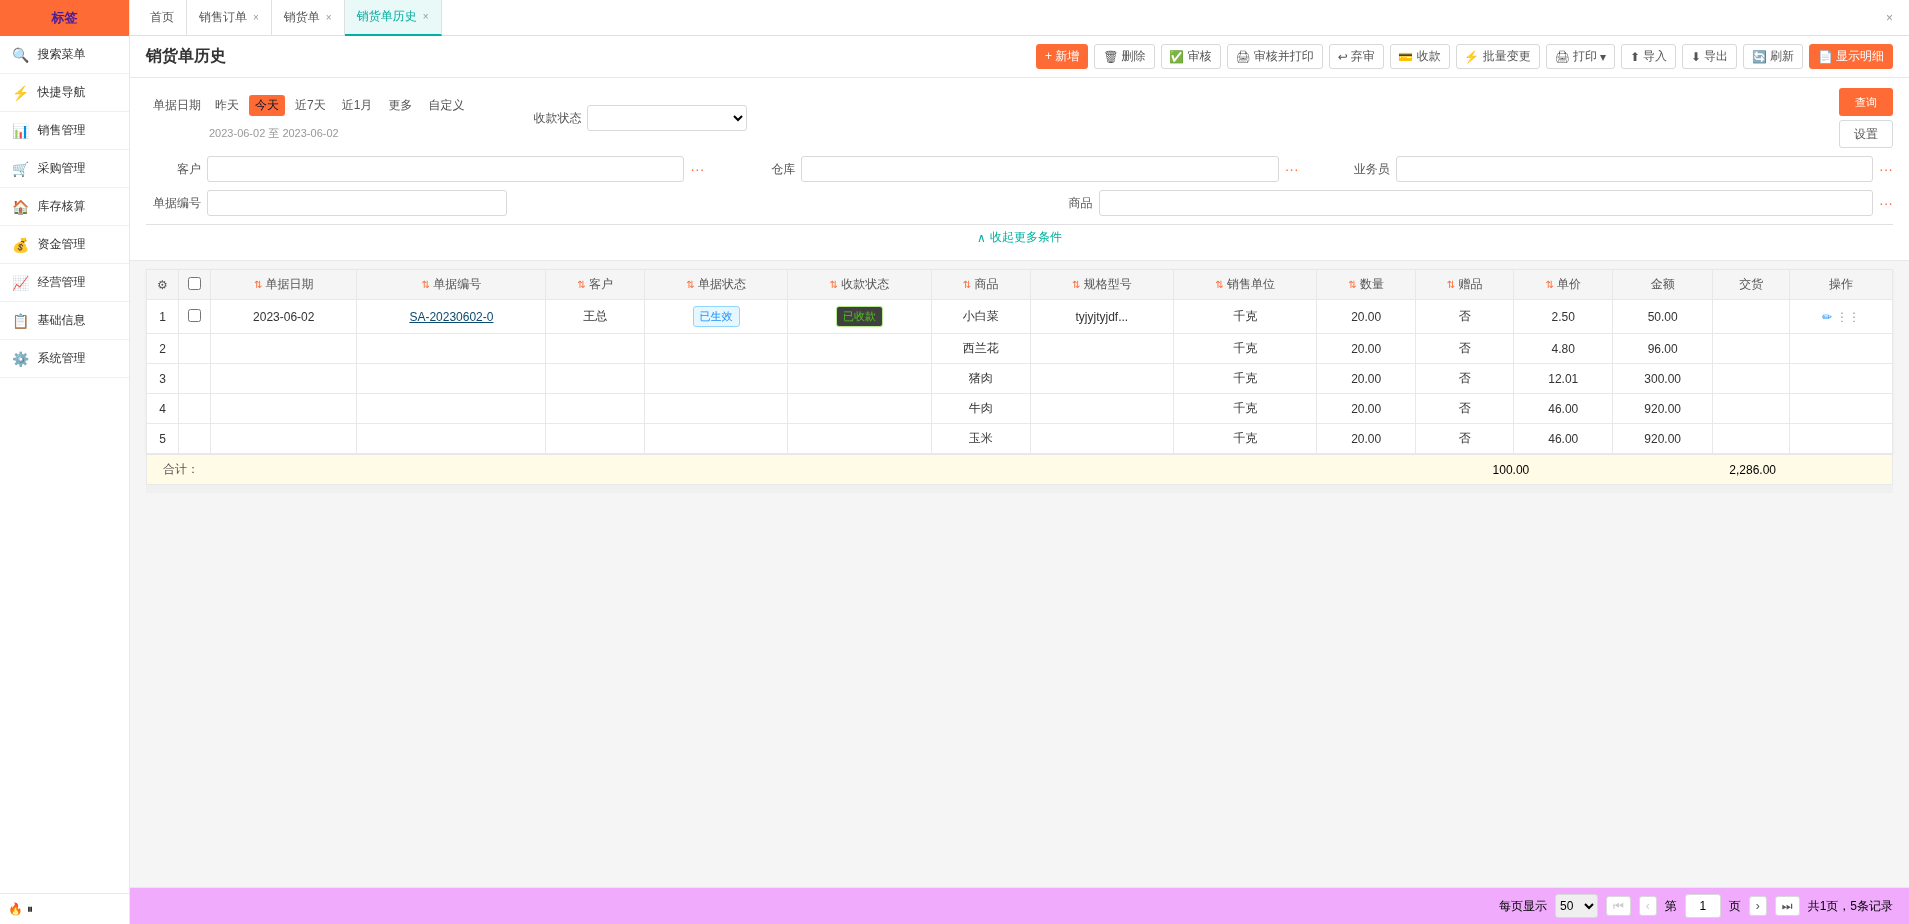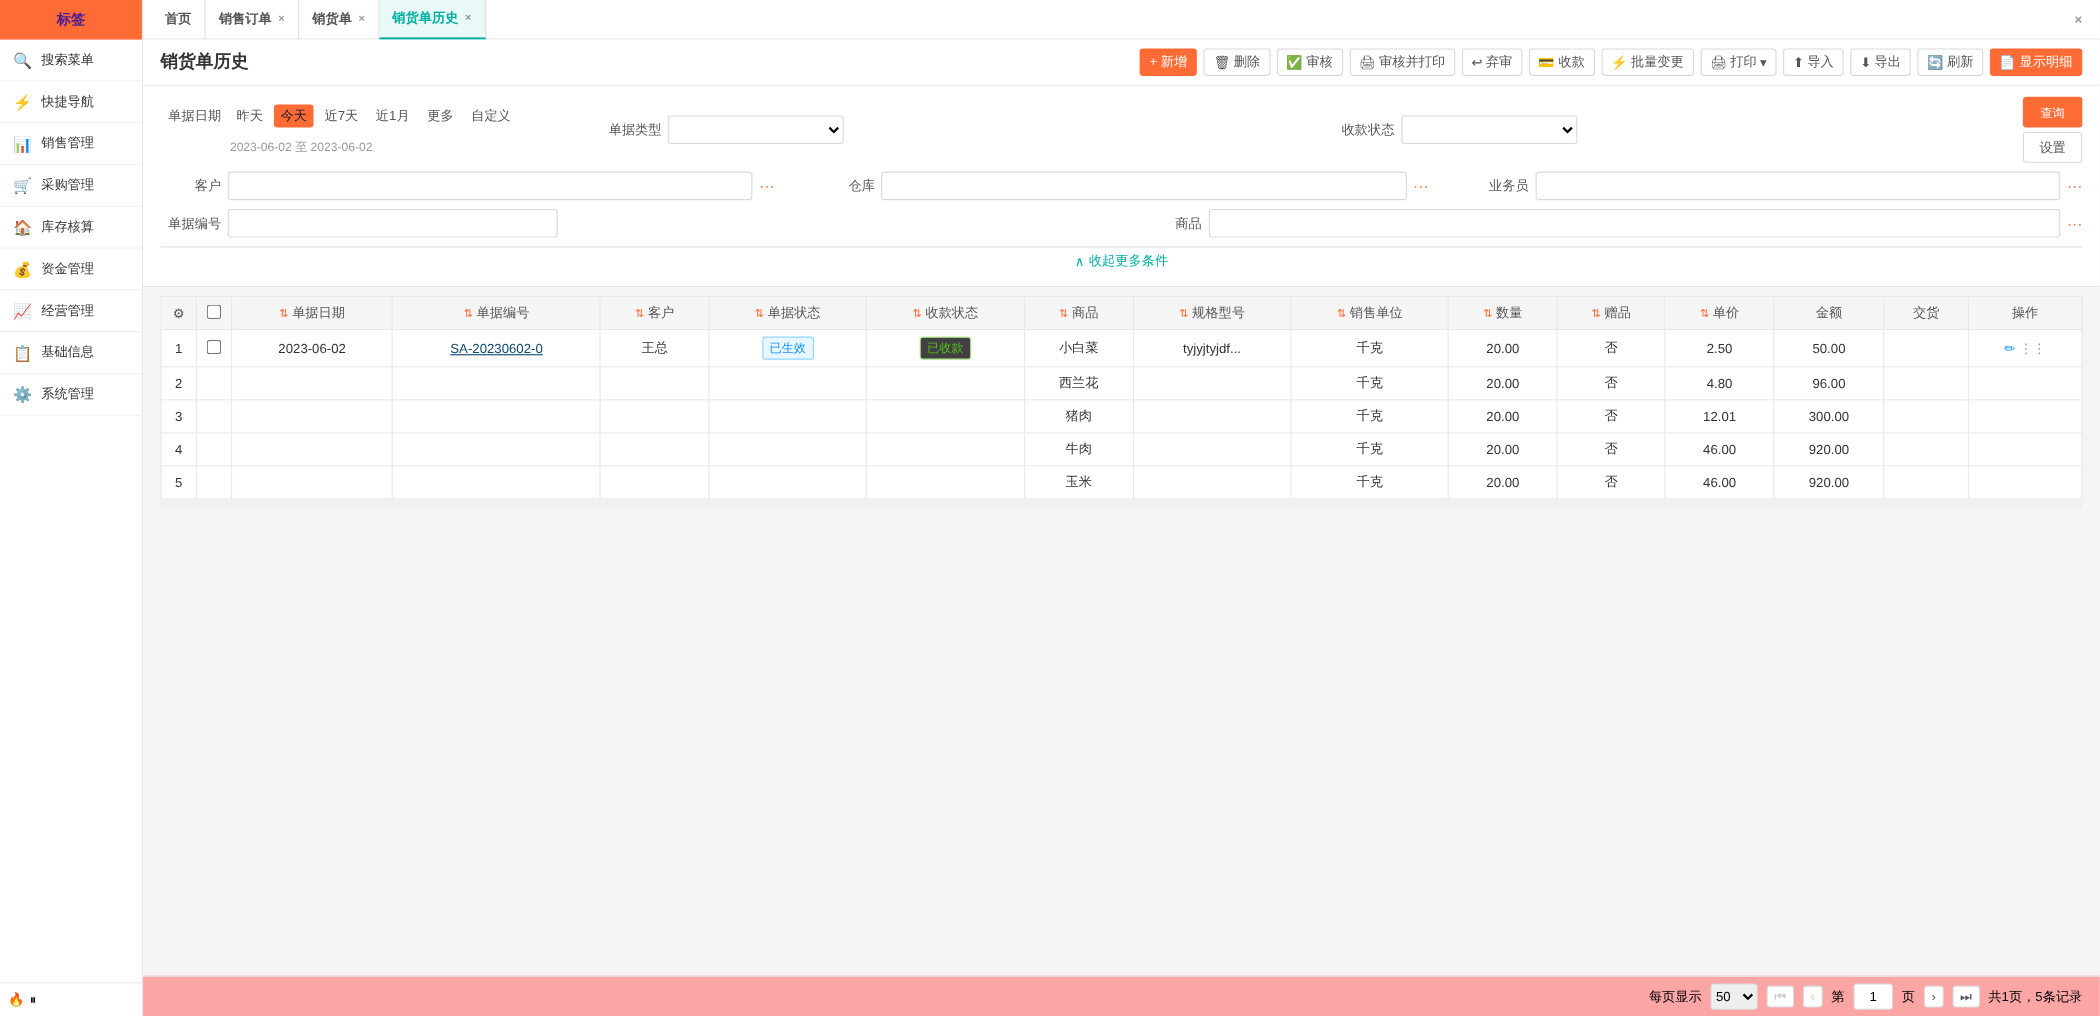--- a/index.html
+++ b/index.html
@@ -51,21 +51,20 @@
     }
 
     
     .tab-bar {
       background: #fff;
       border-bottom: 1px solid #e0e0e0;
       display: flex;
       align-items: center;
       height: 36px;
       padding: 0 8px;
-      font-weight: bold;
     }
     .tab {
       padding: 0 12px;
       height: 36px;
       display: flex;
       align-items: center;
       cursor: pointer;
       color: #555;
       border-right: 1px solid #e0e0e0;
       gap: 6px;
@@ -259,21 +258,21 @@
       border: 1px solid #e8e8e8;
       padding: 6px 16px;
       display: flex;
       align-items: center;
     }
     .footer-label { color: #555; margin-right: 16px; }
     .footer-total { flex: 1; display: flex; justify-content: flex-end; gap: 200px; padding-right: 100px; }
 
     
     .pagination-area {
-      background: #fca5a5;
+      background: #f0abfc;
       border-top: 1px solid #e8e8e8;
       padding: 6px 16px;
       display: flex;
       align-items: center;
       justify-content: flex-end;
       gap: 8px;
     }
     .page-btn {
       border: 1px solid #d9d9d9;
       background: #fff;
@@ -438,26 +437,20 @@
             <span class="date-pill active">今天</span>
             <span class="date-pill">近7天</span>
             <span class="date-pill">近1月</span>
             <span class="date-pill">更多</span>
             <span class="date-pill">自定义</span>
           </div>
         </div>
         <div class="date-range" style="margin-left:63px;">2023-06-02 至 2023-06-02</div>
       </div>
 
-      <div class="filter-field" style="margin-left:60px;">
-        <span class="filter-label">单据类型</span>
-        <select class="filter-select">
-          <option value=""></option>
-        </select>
-      </div>
 
       <div class="filter-field" style="margin-left:40px;">
         <span class="filter-label">收款状态</span>
         <select class="filter-select">
           <option value=""></option>
         </select>
       </div>
 
       <div style="display:flex; flex-direction:column; gap:4px; margin-left:auto;">
         <button class="query-btn">查询</button>
@@ -655,20 +648,27 @@
     <td>20.00</td>
     <td>否</td>
     <td>46.00</td>
     <td>920.00</td>
     <td></td>
     <td></td>
   </tr>
         </tbody>
     </table>
 
+    <div class="table-footer">
+      <span class="footer-label">合计：</span>
+      <div class="footer-total">
+        <span>100.00</span>
+        <span>2,286.00</span>
+      </div>
+    </div>
     <div class="scrollbar-area"></div>
   </div>
 
   <div class="pagination-area">
     <span>每页显示</span>
     <select class="page-select">
       <option value="50">50</option>
       <option value="100">100</option>
       <option value="200">200</option>
     </select>

